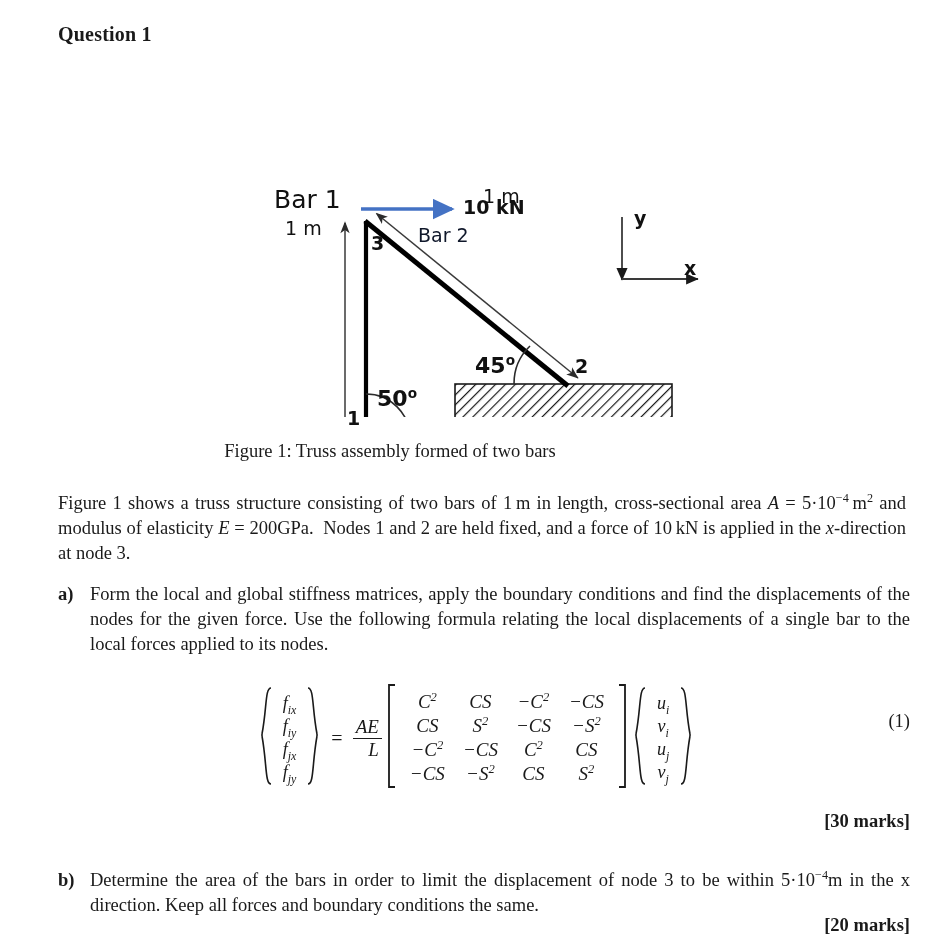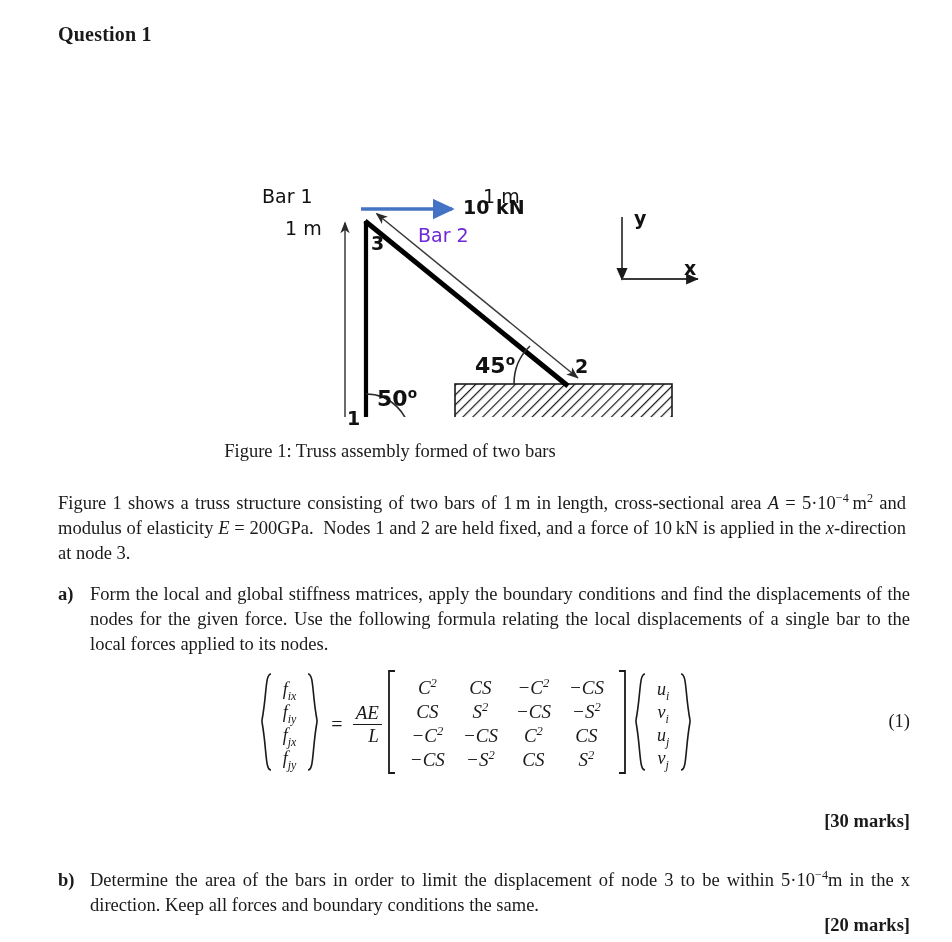--- a/index.html
+++ b/index.html
@@ -149,21 +149,21 @@
     font-style: italic;
     font-size: 19px;
     line-height: 1.15;
   }
   .frac .num { display: block; padding: 0 3px; }
   .frac .den { display: block; border-top: 1.3px solid #1a1a1a; padding: 0 3px; }
 
   .eq-row {
     position: absolute;
     left: 0;
-    top: 2px;
+    top: 16px;
     width: 952px;
     display: flex;
     align-items: center;
     justify-content: center;
     gap: 4px;
   }
   .eqsign { font-size: 20px; padding: 0 6px; font-style: normal;}
 </style>
 </head>
 <body>
@@ -225,25 +225,25 @@
                 font-family:'DejaVu Sans','Liberation Sans',sans-serif;">
 
       <span style="position:absolute;left:463px;top:99px;font-size:19px;font-weight:600;color:#111;">10 kN</span>
 
       <span style="position:absolute;left:371px;top:135px;font-size:19px;font-weight:600;color:#111;">3</span>
 
       <span style="position:absolute;left:347px;top:310px;font-size:19px;font-weight:600;color:#111;">1</span>
 
       <span style="position:absolute;left:575px;top:258px;font-size:19px;font-weight:600;color:#111;">2</span>
 
-      <span style="position:absolute;left:262px;top:88px;font-size:19px;font-weight:500;color:#111;">Bar 1</span>
+      <span style="position:absolute;left:274px;top:88px;font-size:25px;font-weight:500;color:#111;">Bar 1</span>
 
       <span style="position:absolute;left:285px;top:120px;font-size:19px;font-weight:500;color:#111;">1 m</span>
 
-      <span style="position:absolute;left:418px;top:127px;font-size:19px;font-weight:500;color:#6d28d9;">Bar 2</span>
+      <span style="position:absolute;left:418px;top:127px;font-size:19px;font-weight:500;color:#0f172a;">Bar 2</span>
 
       <span style="position:absolute;left:483px;top:88px;font-size:19px;font-weight:500;color:#111;">1 m</span>
 
       <span style="position:absolute;left:377px;top:288px;font-size:22px;font-weight:600;color:#111;">
         <span>50</span><sup style="font-size:0.62em;">o</sup>
       </span>
 
       <span style="position:absolute;left:475px;top:255px;font-size:22px;font-weight:600;color:#111;">
         <span>45</span><sup style="font-size:0.62em;">o</sup>
       </span>

